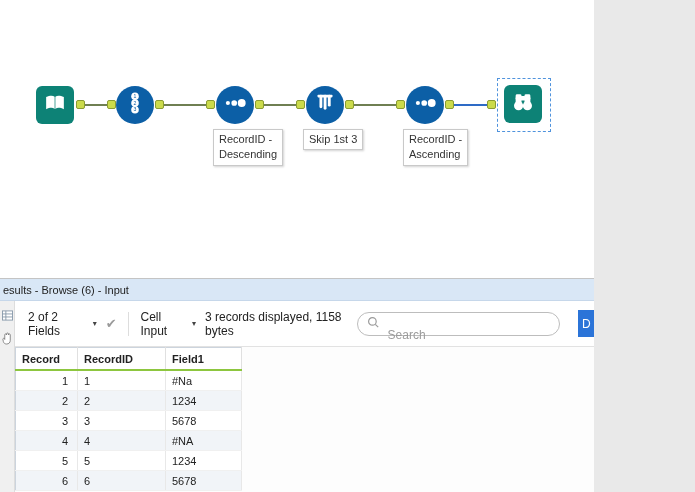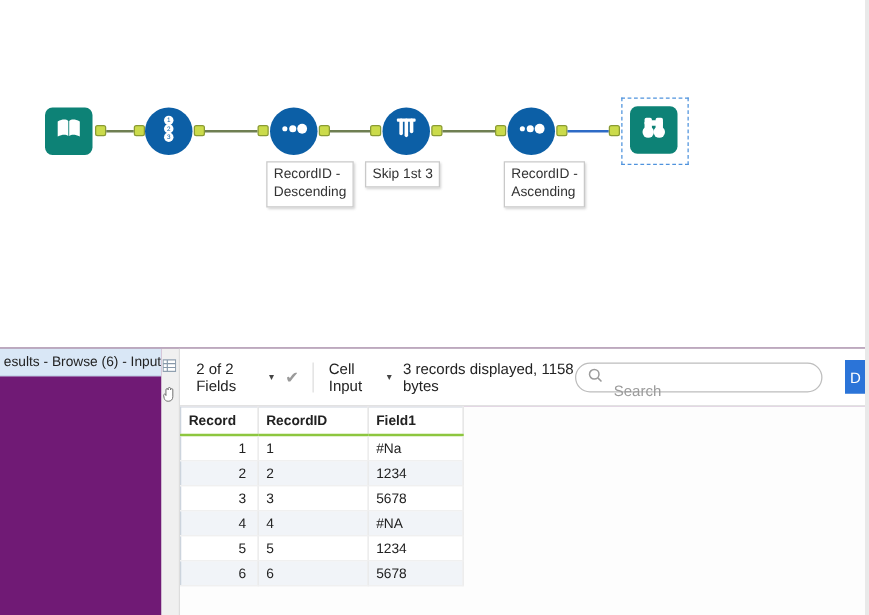--- a/index.html
+++ b/index.html
@@ -1,36 +1,36 @@
 <!DOCTYPE html>
 <html><head>
 <meta charset="utf-8">
 <style>
   html,body{margin:0;padding:0;background:#e9e9e9;}
-  .screen{position:relative;width:692px;height:492px;background:#ffffff;overflow:hidden;
+  .screen{position:relative;width:594px;height:492px;background:#ffffff;overflow:hidden;
           font-family:"Liberation Sans",sans-serif;}
 
   
   .canvas{position:absolute;left:0;top:0;width:695px;height:278px;background:#fff;}
   .tool-sq{position:absolute;width:38px;height:38px;border-radius:6px;background:#0d8276;
            display:flex;align-items:center;justify-content:center;}
   .tool-circle{position:absolute;width:38px;height:38px;border-radius:50%;background:#0c5fa6;
            display:flex;align-items:center;justify-content:center;}
   .anchor{position:absolute;width:9px;height:9px;background:#cbdb4b;border:1px solid #8a9b33;
           border-radius:2px;box-sizing:border-box;}
   .wire{position:absolute;height:2px;background:#6f7f52;}
   .wire.selected{background:#2e6bc6;}
   .tool-label{position:absolute;background:#fff;border:1px solid #c9c9c9;
           box-shadow:1px 1px 2px rgba(0,0,0,.18);padding:2px 5px;font-size:11px;color:#333;
           white-space:pre-line;line-height:1.4;}
   .selection{position:absolute;border:1px dashed #4f93dd;background:transparent;}
 
   
-  .results{position:absolute;left:0;top:278px;right:0;bottom:0;display:flex;flex-direction:row;
-           border-top:1px solid #c4c4c4;background:#701a75;}
+  .results{position:absolute;left:0;top:278px;right:0;bottom:0;display:flex;flex-direction:column;
+           border-top:1px solid #c4c4c4;background:#e5e5e5;}
   .results-header{height:21px;flex:none;background:#d9e7f6;border-bottom:1px solid #c6d7ea;
            font-size:11px;color:#222;display:flex;align-items:center;padding-left:3px;}
   .results-body{flex:1;display:flex;min-height:0;}
   .left-strip{width:14px;flex:none;background:#f0f0f0;border-right:1px solid #ddd;
            display:flex;flex-direction:column;align-items:center;padding-top:6px;gap:6px;}
   .content{flex:1;display:flex;flex-direction:column;min-width:0;}
   .toolbar{height:45px;flex:none;display:flex;align-items:center;padding-left:8px;
            border-bottom:1px solid #e2e2e2;position:relative;background:#fff;font-size:12px;color:#222;}
   .dd{display:flex;align-items:center;gap:7px;padding:4px 5px;cursor:pointer;}
   .caret{font-size:8px;color:#444;}
@@ -107,21 +107,21 @@
         <svg width="30" height="30" viewBox="0 0 38 38">
           <rect x="9.5" y="8.5" width="19" height="3.4" rx="1" fill="#fff"></rect>
           <rect x="12" y="8.5" width="3.6" height="17" rx="1.8" fill="#fff"></rect>
           <rect x="17.3" y="8.5" width="3.6" height="19" rx="1.8" fill="#fff"></rect>
           <rect x="22.6" y="8.5" width="3.6" height="15" rx="1.8" fill="#fff"></rect>
         </svg>
       </span>
     </div>
     <div class="anchor" style="left:345px;top:100px;"></div>
     <div class="wire" style="left:354px;top:104px;width:42px;"></div>
-    <div class="tool-label" style="left:292px;top:129px;">Skip 1st 3</div>
+    <div class="tool-label" style="left:303px;top:129px;">Skip 1st 3</div>
 
     <div class="anchor" style="left:396px;top:100px;"></div>
     <div class="tool-circle" style="left:406px;top:86px;">
       <span>
         <svg width="30" height="30" viewBox="0 0 38 38">
           <circle cx="10" cy="19" r="2.6" fill="#fff"></circle>
           <circle cx="18" cy="19" r="3.6" fill="#fff"></circle>
           <circle cx="27.5" cy="19" r="5" fill="#fff"></circle>
         </svg>
       </span>

